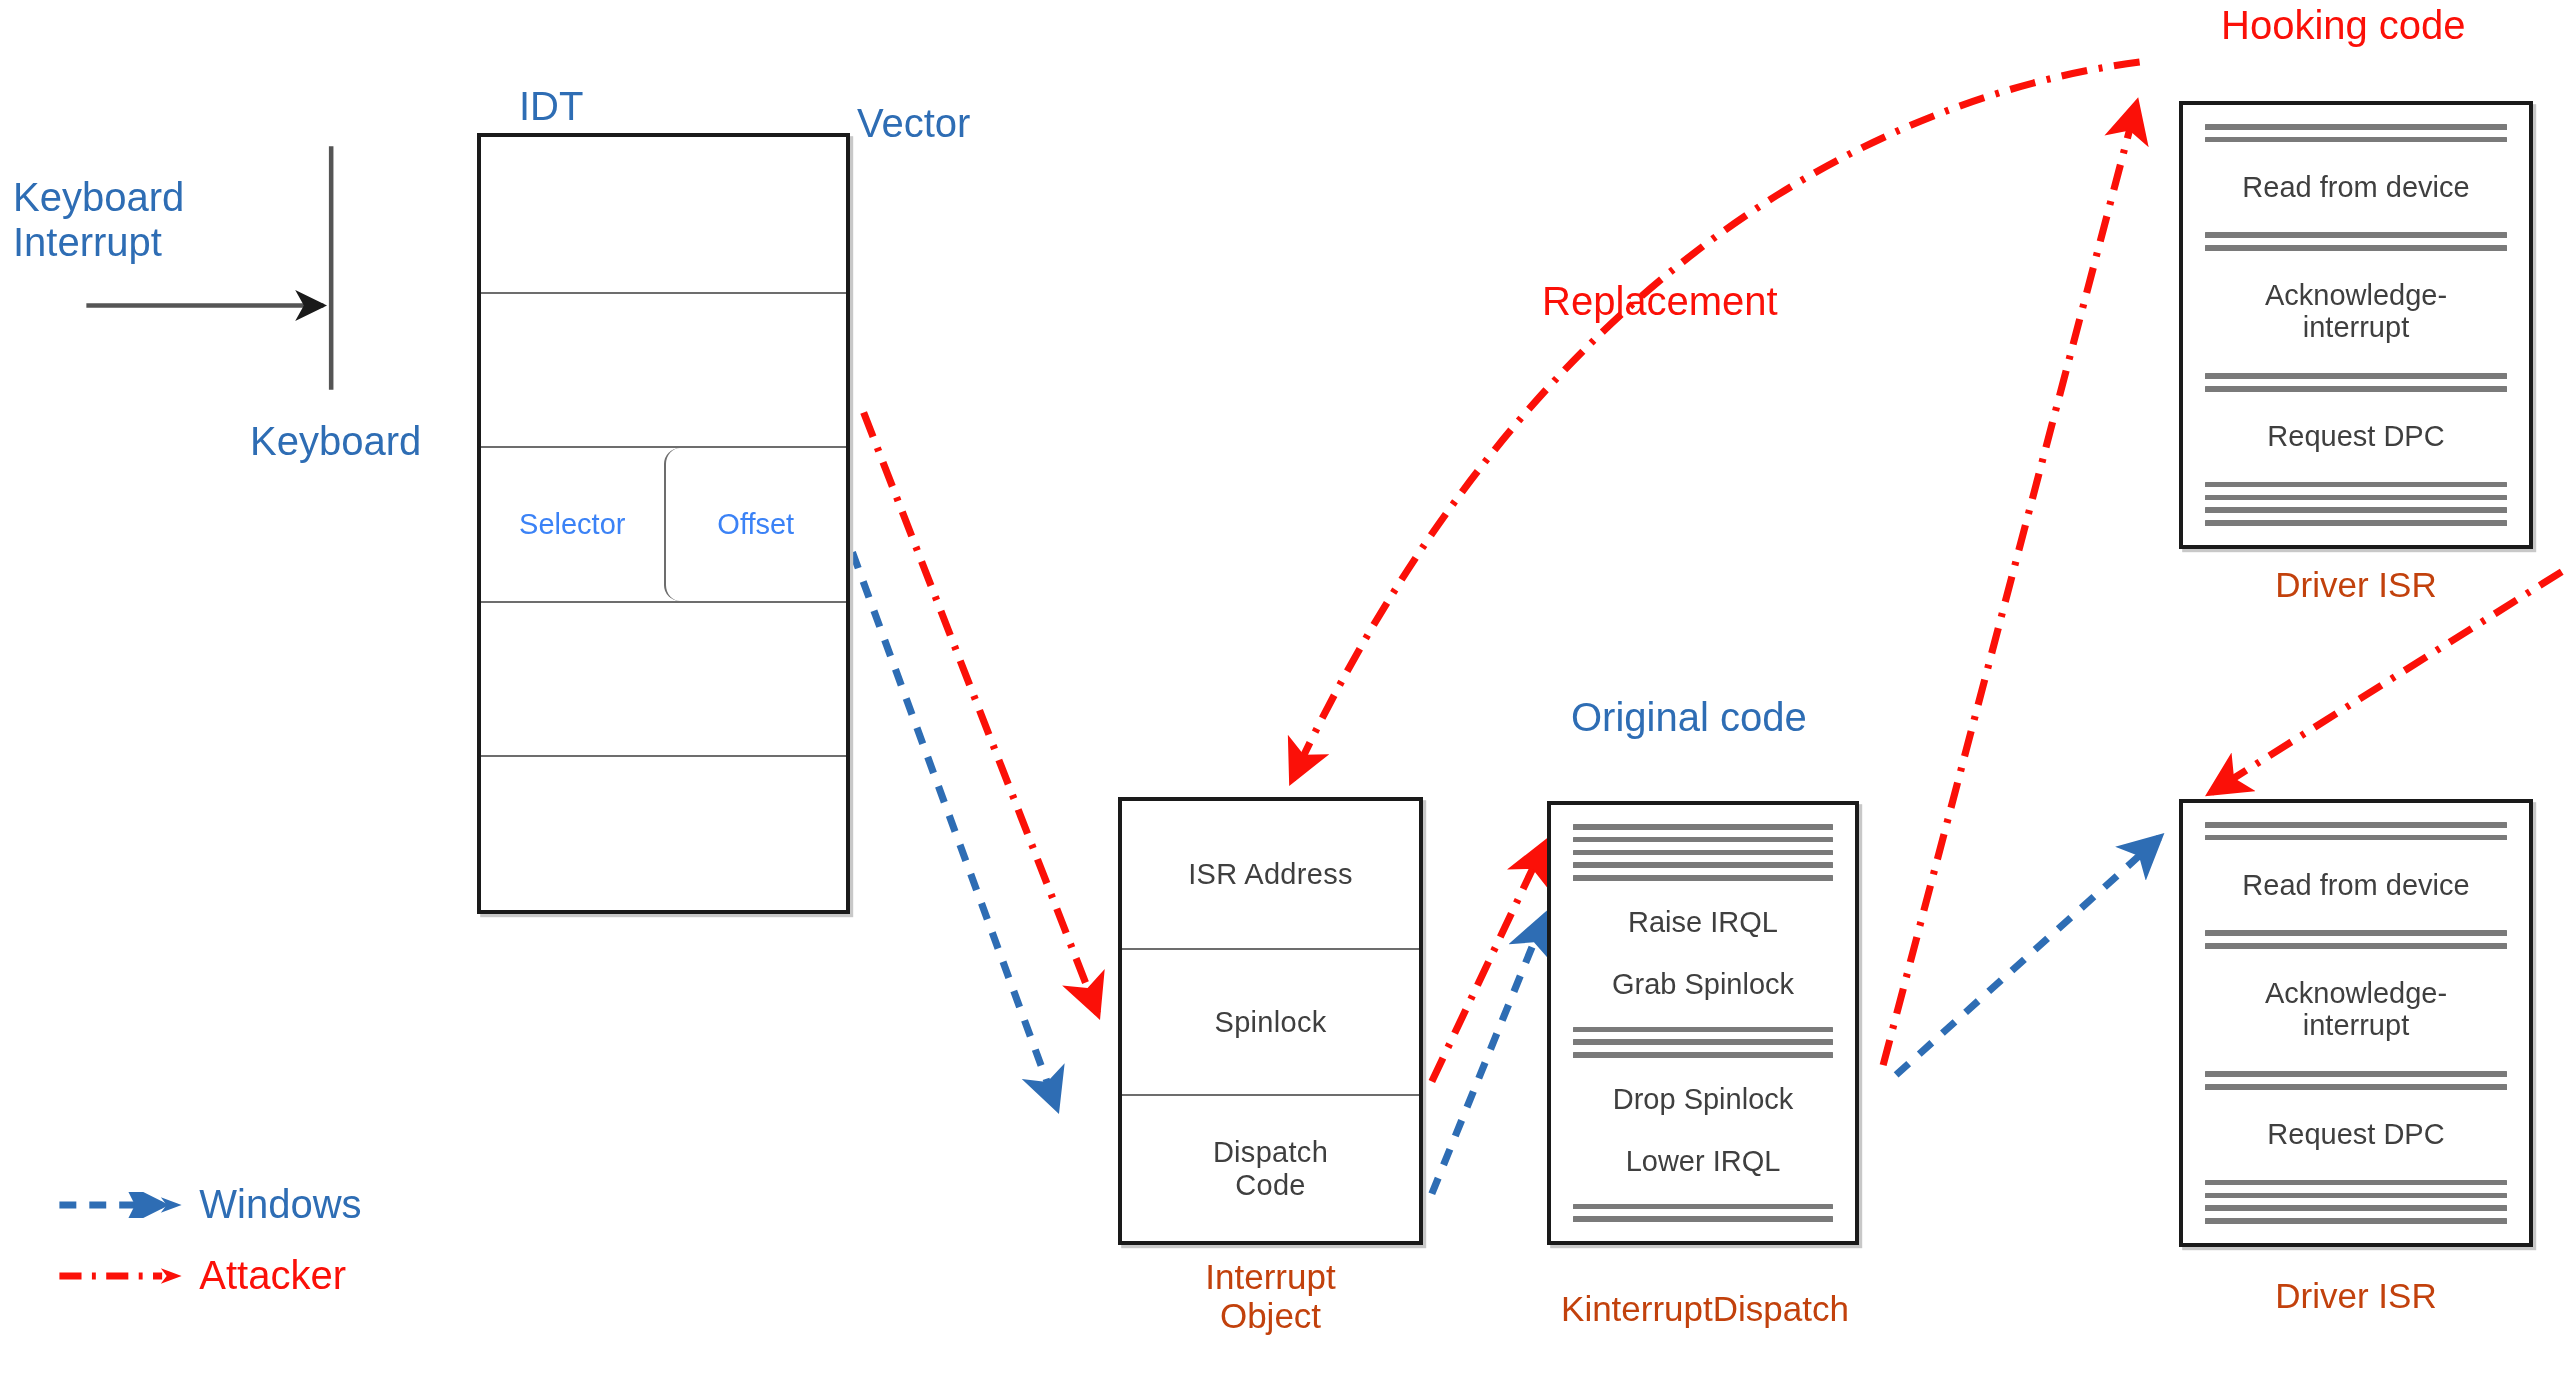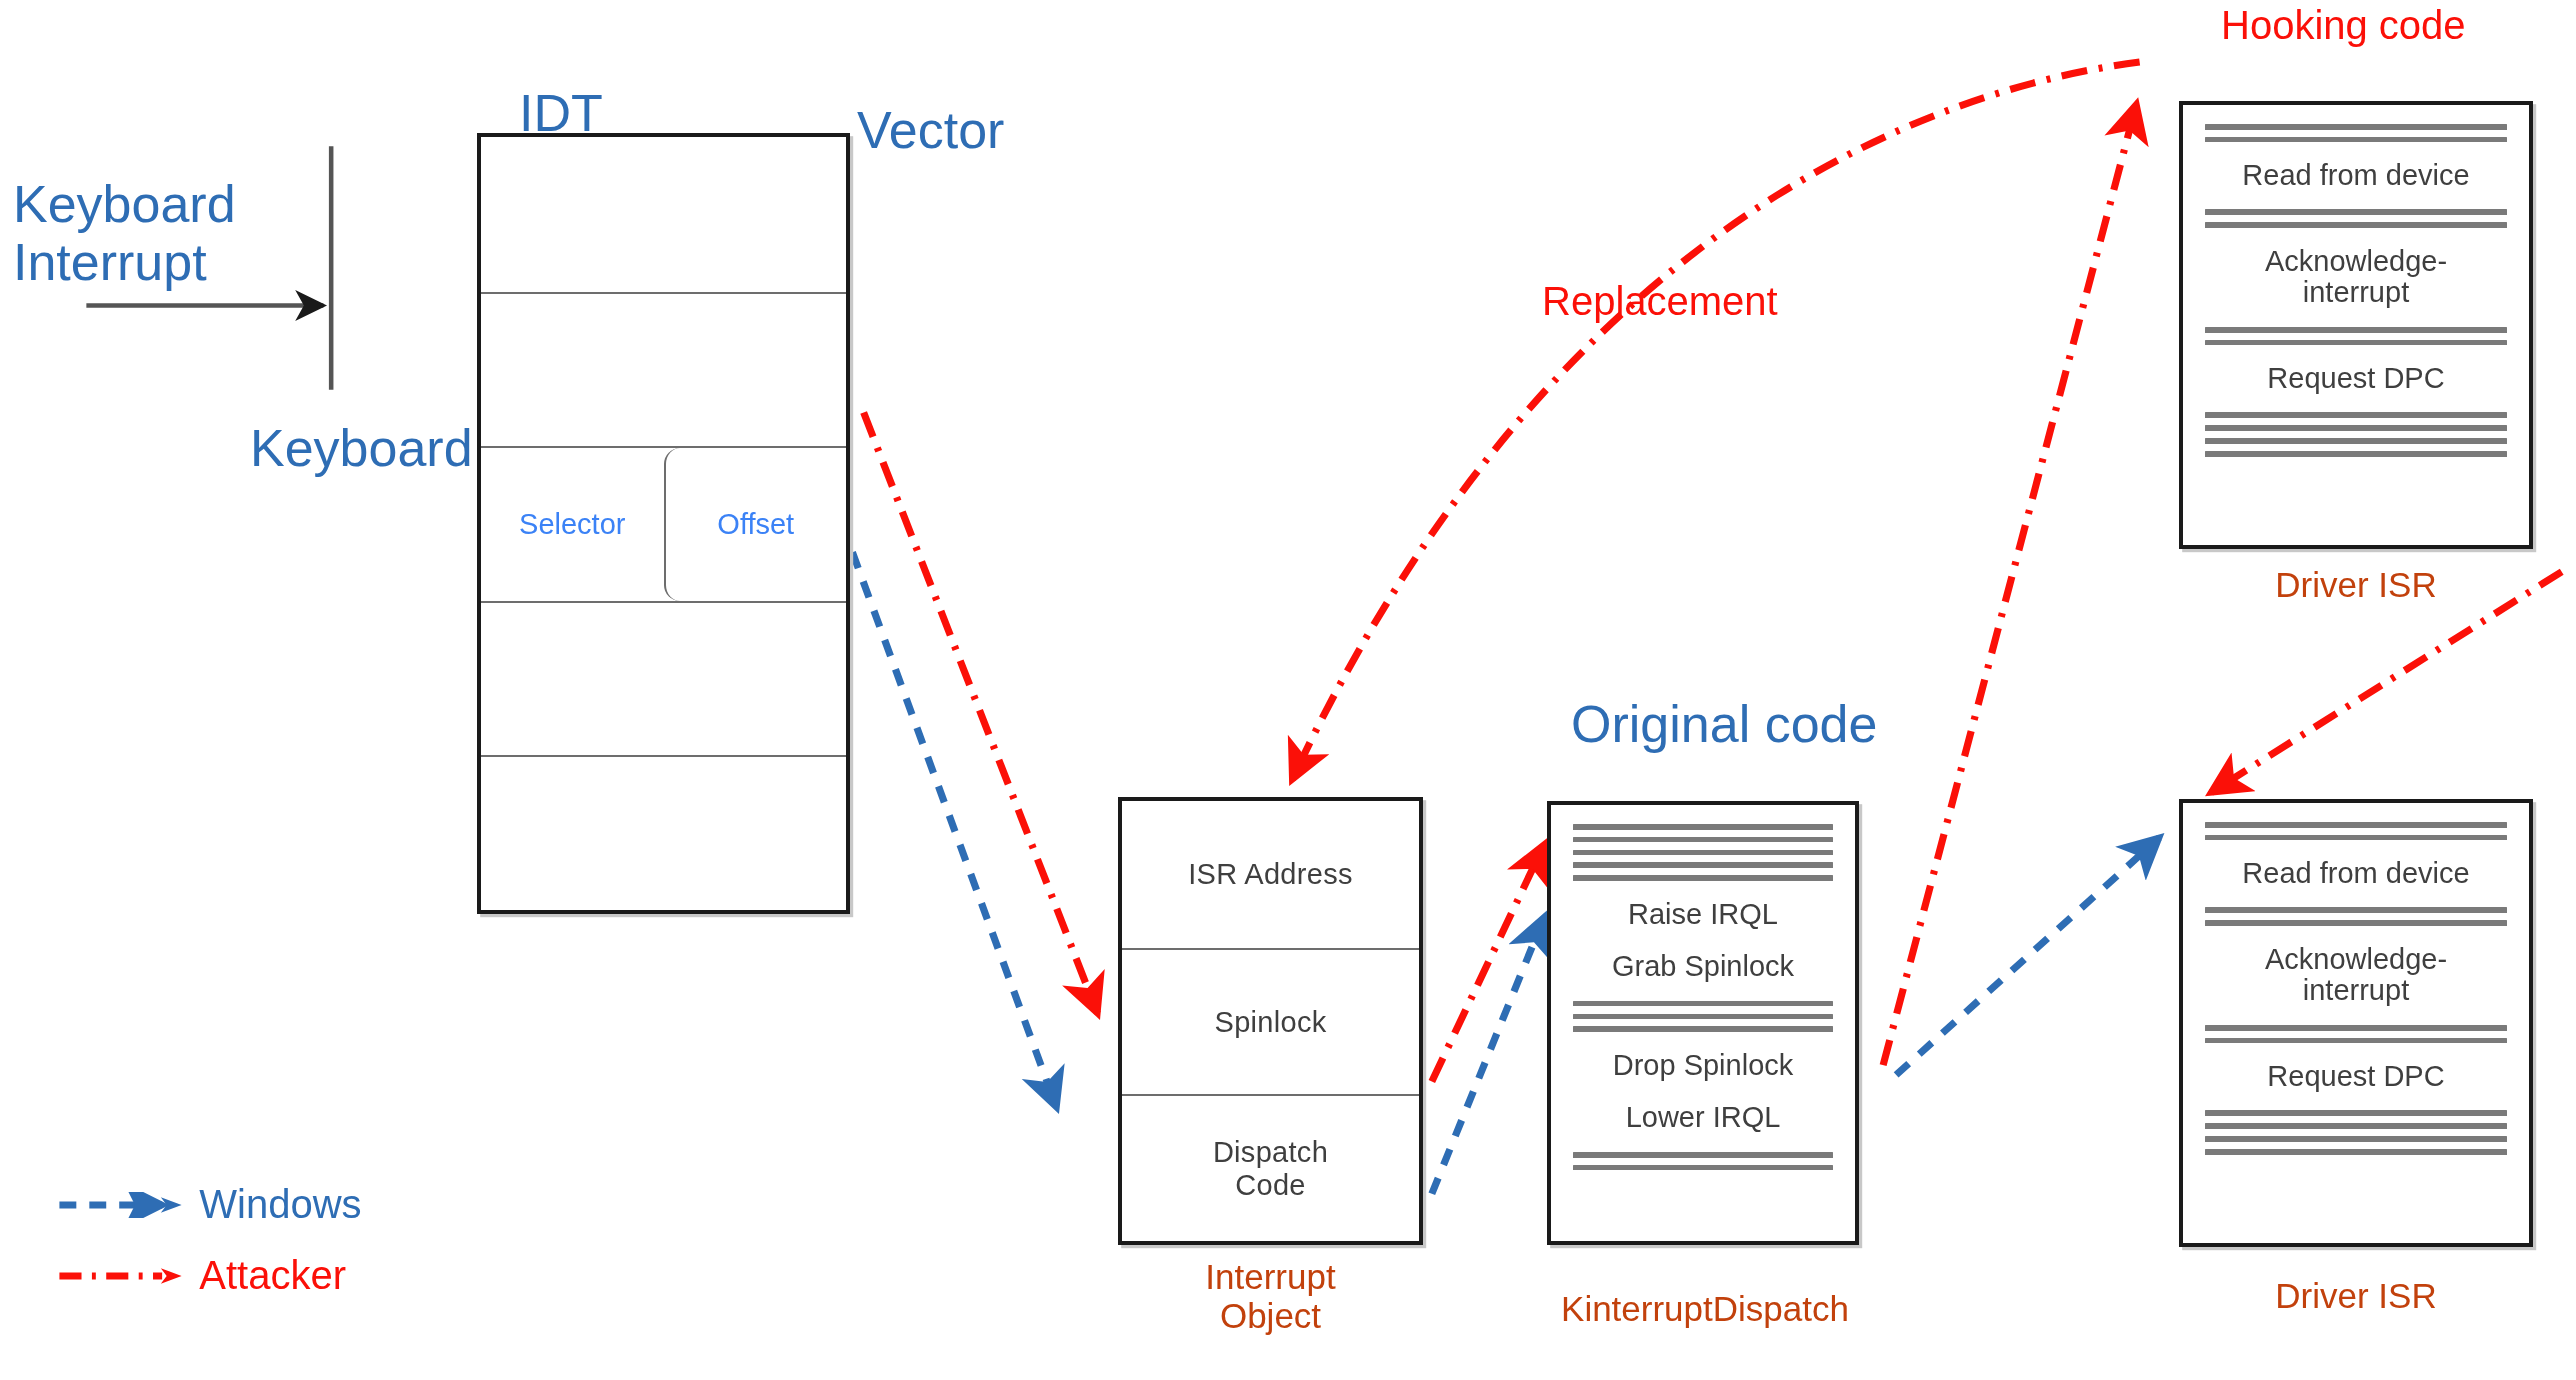--- a/index.html
+++ b/index.html
@@ -71,21 +71,21 @@
   #driver-isr-bottom { left: 2179px; top: 799px; width: 354px; height: 448px; }
 
   .codebox-inner {
     position: relative;
     width: 100%;
     height: 100%;
     padding: 11.7px 22px;
     box-sizing: border-box;
     display: flex;
     flex-direction: column;
-    justify-content: flex-start;
+    justify-content: space-between;
   }
   .codeline {
     height: 5.8px;
     background: #7a7a7a;
     margin: 7.1px 0;
     border-radius: 0.6px;
   }
   .codetext {
     text-align: center;
     color: #3f3f3f;
@@ -94,21 +94,21 @@
     margin: 10.4px 0;
     white-space: pre-line;
   }
 
   
   .lbl {
     position: absolute;
     white-space: pre-line;
     line-height: 1.12;
   }
-  .lbl-blue { color: #2e6db4; font-size: 52px; }
+  .lbl-blue { color: #2e6db4; font-size: 40px; }
   .lbl-red  { color: #fb1008; font-size: 40px; }
   .lbl-cap  { color: #c2410c; font-size: 35px; text-align: center; }
 
   #label-keyboard-interrupt { left: 13px;   top: 175px;  }
   #label-keyboard           { left: 250px;  top: 419px;  }
   #label-idt                { left: 519px;  top: 84px;  }
   #label-vector             { left: 857px; top: 101px;  }
   #label-original-code      { left: 1571px; top: 695px; }
   #label-replacement        { left: 1542px; top: 279px;  }
   #label-hooking-code       { left: 2221px; top: 3.2px;    }

